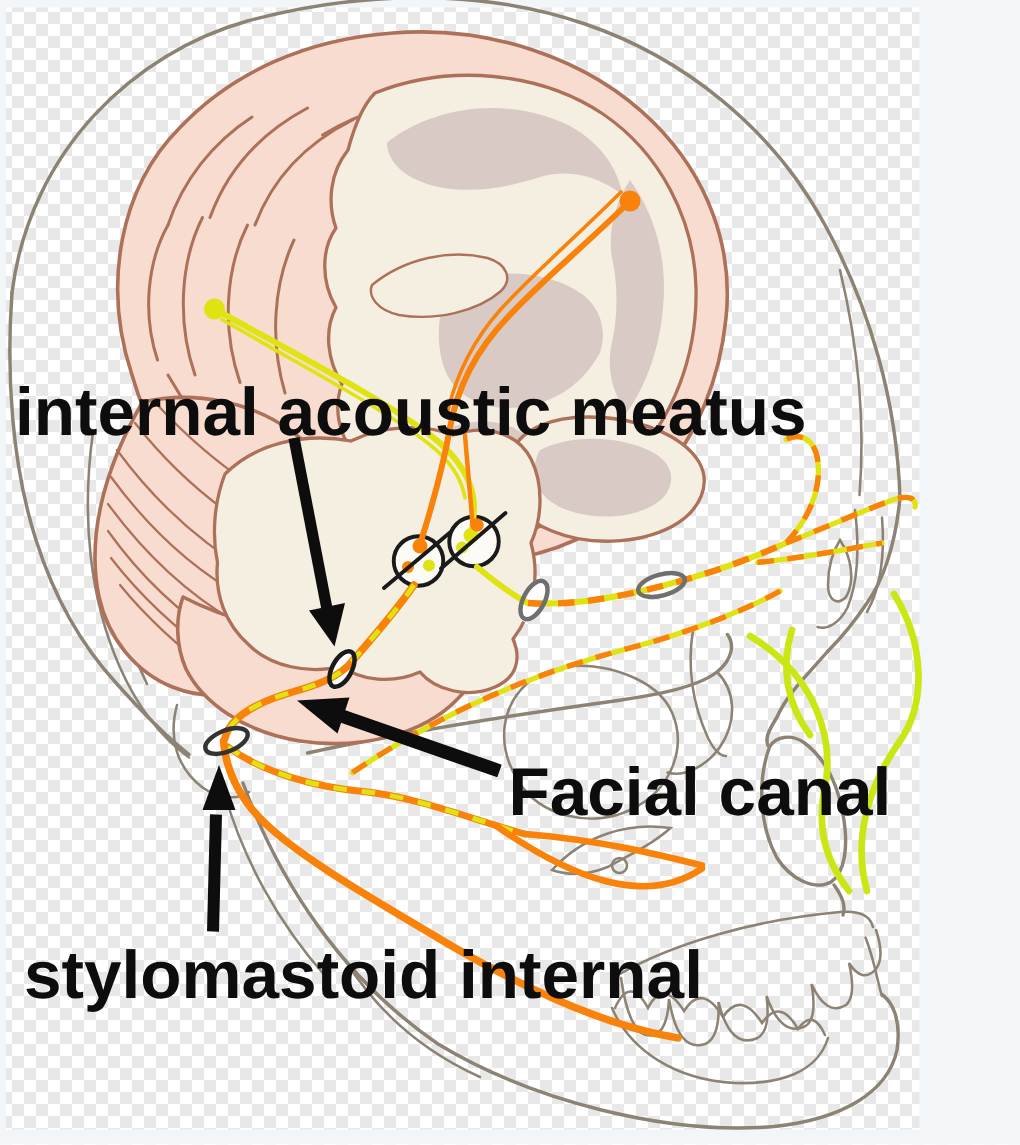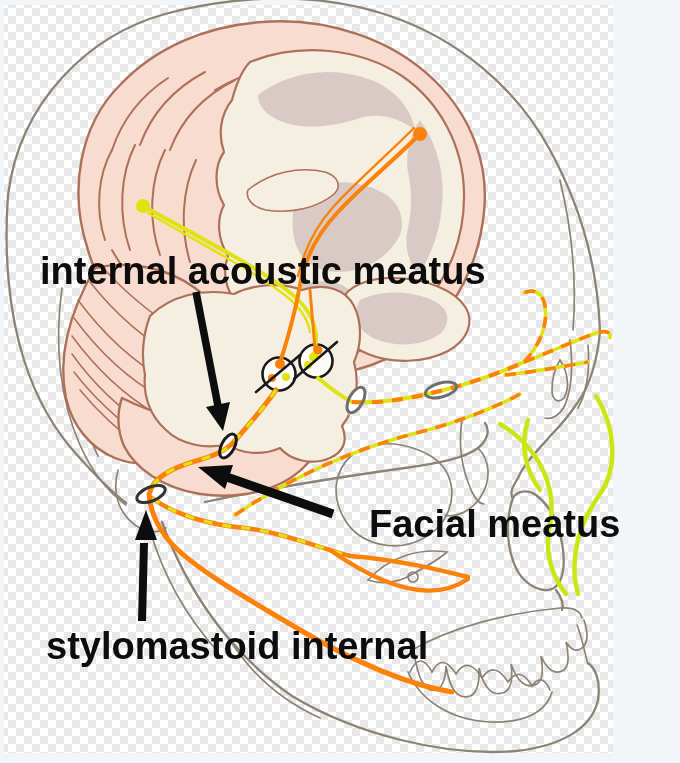--- a/index.html
+++ b/index.html
@@ -15,21 +15,21 @@
     background-size:16px 16px;background-position:0 0,8px 8px;
   }
   .edge{position:absolute;background:var(--margin,#f2f6f9);z-index:1;}
   .edge-top{left:0;top:0;width:680px;height:5px;}
   .edge-left{left:0;top:0;width:4px;height:763px;}
   .edge-right{left:613px;top:0;width:67px;height:763px;}
   .edge-bottom{left:0;top:753px;width:680px;height:10px;}
   svg.art{position:absolute;left:0;top:0;z-index:2;}
   .lbl{
     position:absolute;z-index:3;color:var(--annotation-black,#0d0d0d);
-    font-weight:bold;font-size:38px;line-height:1;letter-spacing:0px;white-space:nowrap;margin-left:30px;
+    font-weight:bold;font-size:45px;line-height:1;letter-spacing:0px;white-space:nowrap;
   }
   
   .sk{stroke:var(--skull-line,#8d8374);fill:none;stroke-width:2.3;stroke-linecap:round;stroke-linejoin:round;}
   .skt{stroke:var(--skull-line,#8d8374);fill:none;stroke-width:1.7;stroke-linecap:round;}
   .ctx{fill:var(--brain-cortex-fill,#f8dcd0);stroke:var(--brain-outline,#ad7058);stroke-width:2.4;stroke-linejoin:round;}
   .gyr{stroke:var(--brain-outline,#ad7058);fill:none;stroke-width:2;stroke-linecap:round;}
   .gyrt{stroke:var(--brain-outline,#ad7058);fill:none;stroke-width:1.5;stroke-linecap:round;}
   .sec{fill:var(--brain-section-fill,#f5efe2);stroke:var(--brain-outline,#ad7058);stroke-width:2.2;stroke-linejoin:round;}
   .gm{fill:var(--brain-gray-matter,#d9cac5);stroke:none;}
   .ny{stroke:var(--nerve-yellow,#e0e312);fill:none;stroke-linecap:round;}
@@ -239,15 +239,15 @@
       <path class="blk" style="stroke-width:9" d="M 333,514 L 224,476"></path>
       <polygon class="blkf" points="198,467 233,465 225,489"></polygon>
     </g>
     <g>
       <path class="blk" style="stroke-width:8" d="M 142,621 L 144,543"></path>
       <polygon class="blkf" points="146,510 157,540 135,540"></polygon>
     </g>
   </svg>
 
   <div class="lbl" style="left:10px;top:252px;">internal acoustic meatus</div>
-  <div class="lbl" style="left:339px;top:505px;">Facial meatus</div>
+  <div class="lbl" style="left:339px;top:505px;">Facial canal</div>
   <div class="lbl" style="left:16px;top:627px;">stylomastoid internal</div>
 </div>
 
 </body></html>

